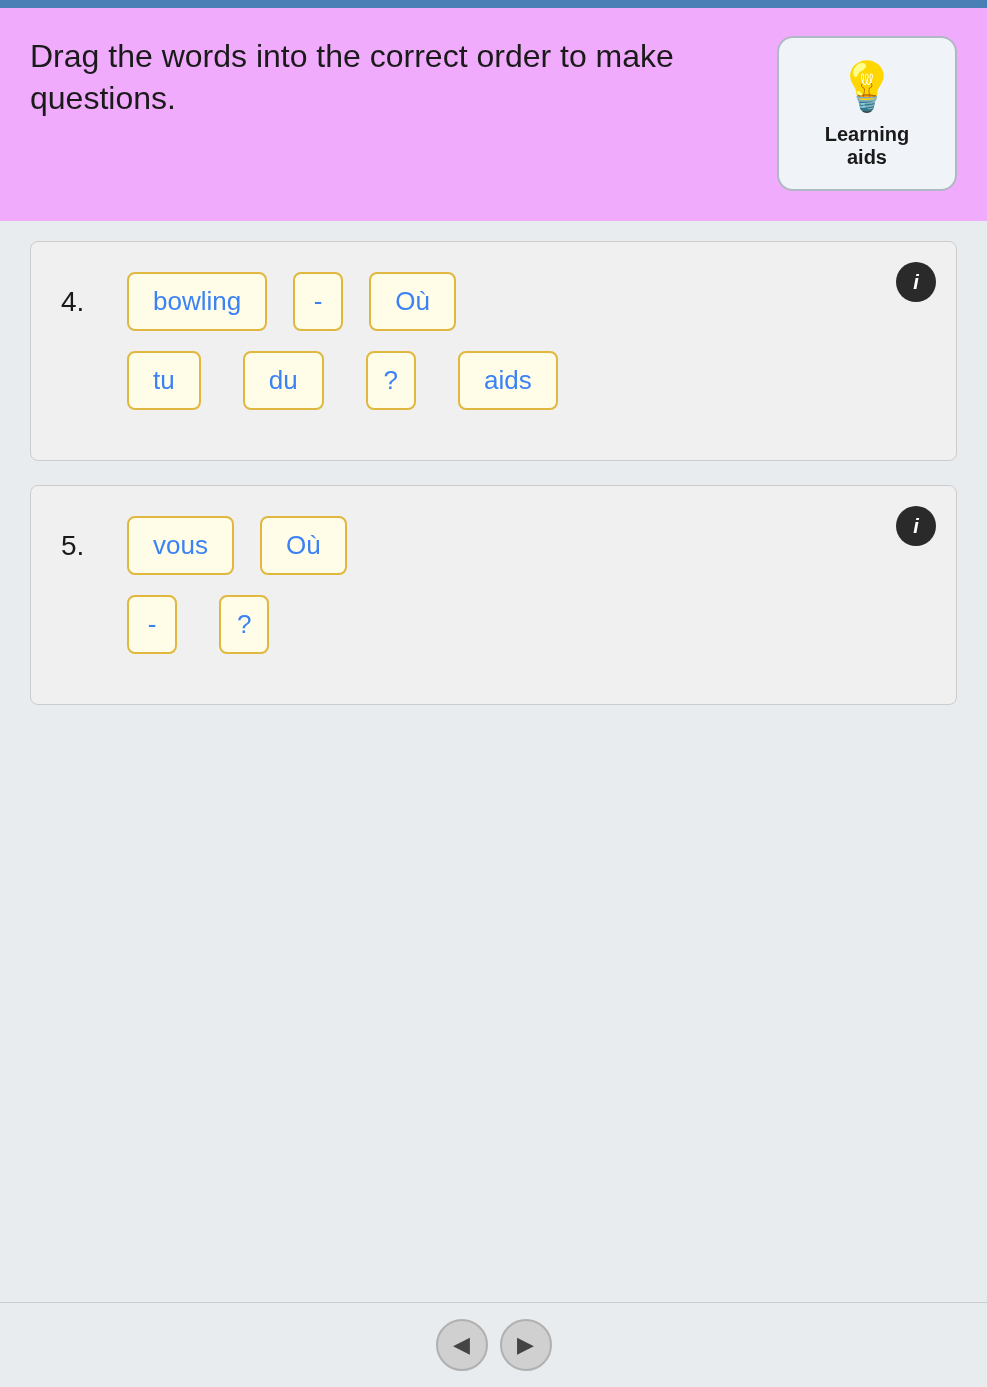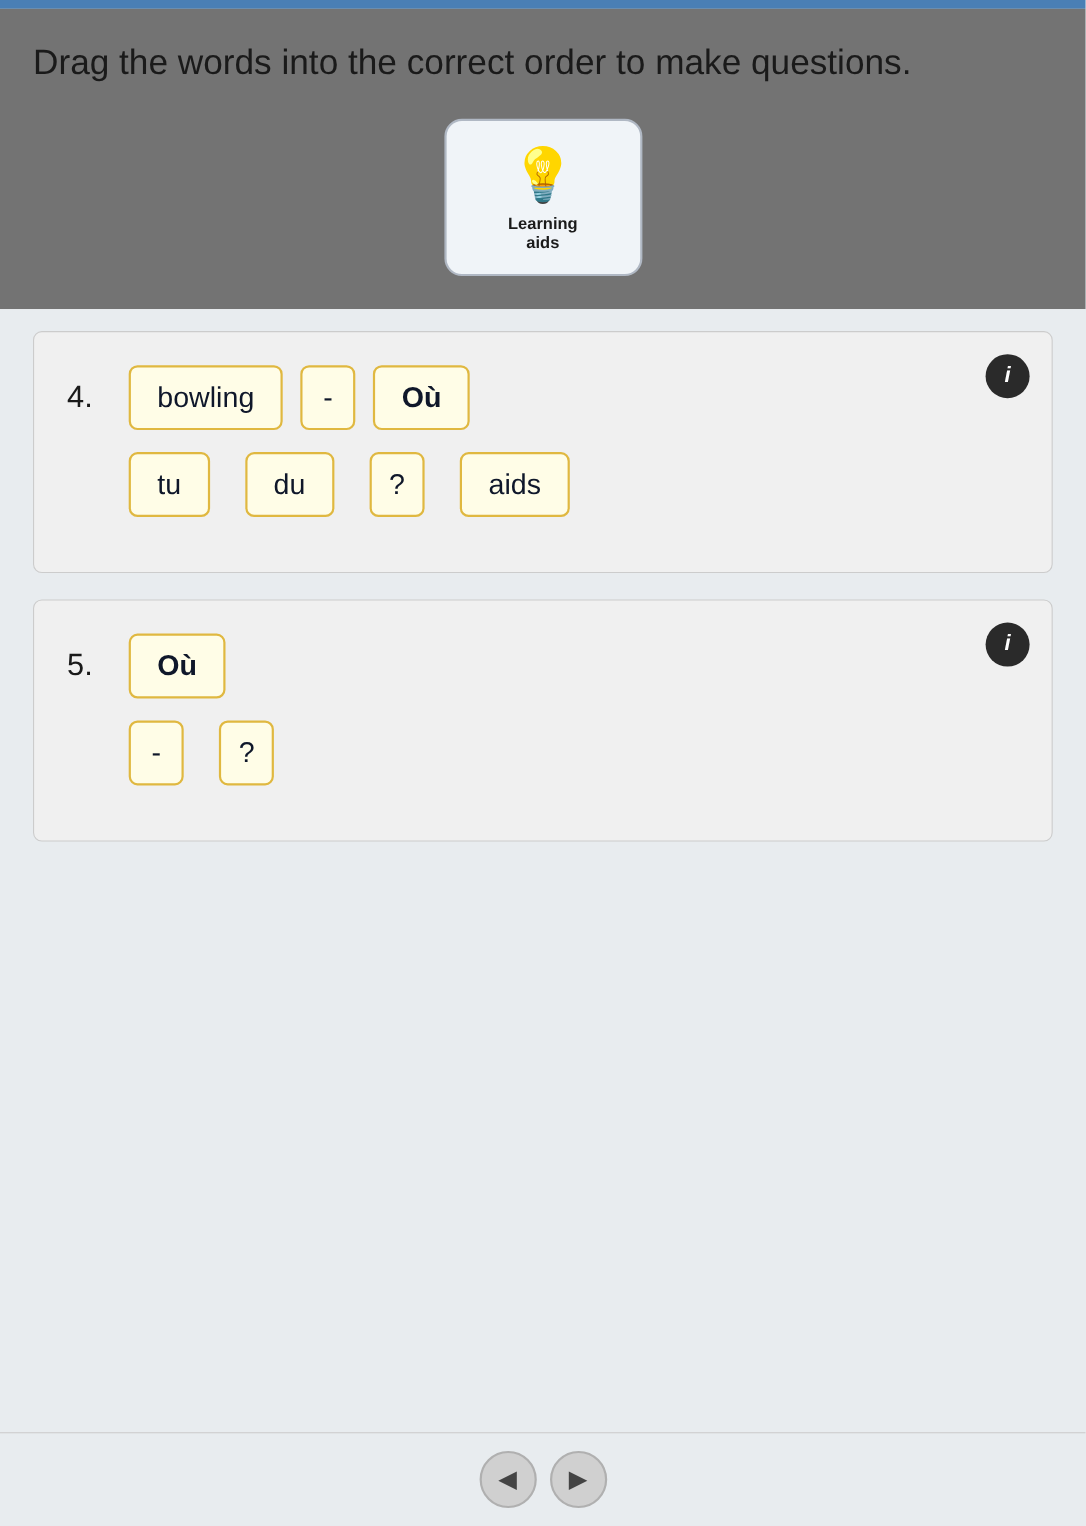--- a/index.html
+++ b/index.html
@@ -11,24 +11,23 @@
       display: flex;
       flex-direction: column;
     }
 
     .top-bar {
       background: #4a7fb5;
       height: 8px;
     }
 
     .header-area {
-      background: #737373;
+      background: #f0abfc;
       padding: 28px 30px 0 30px;
       display: flex;
-      flex-direction: column;
       align-items: flex-start;
     }
 
     .instruction-text {
       font-size: 32px;
       color: #1a1a1a;
       line-height: 1.3;
       margin-bottom: 30px;
       max-width: 860px;
     }
@@ -49,21 +48,21 @@
       cursor: pointer;
       min-width: 180px;
     }
 
     .bulb-icon {
       font-size: 48px;
       margin-bottom: 8px;
     }
 
     .learning-aids-label {
-      font-size: 15px;
+      font-size: 20px;
       font-weight: 600;
       color: #1a1a1a;
       text-align: center;
     }
 
     .main-content {
       background: #e8ecef;
       padding: 20px 30px 40px 30px;
       flex: 1;
       display: flex;
@@ -111,30 +110,31 @@
       font-weight: 400;
       min-width: 40px;
     }
 
     .word-tile {
       background: #fffde7;
       border: 2px solid #e0b840;
       border-radius: 8px;
       padding: 12px 24px;
       font-size: 26px;
-      color: #0f172a;
+      color: #3b82f6;
       cursor: grab;
       display: inline-flex;
       align-items: center;
       justify-content: center;
       min-width: 60px;
+      margin-left: 10px;
     }
 
     .word-tile.bold-text {
-      font-weight: 700;
+      font-weight: 400;
     }
 
     .word-tile.small {
       min-width: 50px;
       padding: 12px 16px;
     }
 
     .second-row {
       display: flex;
       align-items: center;
@@ -209,20 +209,21 @@
       <div class="word-tile">aids</div>
     </div>
   </div>
 
   <div class="question-card">
     <div class="info-btn">
       <span>i</span>
     </div>
     <div class="question-row">
       <span class="question-number">5.</span>
+      <div class="word-tile">vous</div>
       <div class="word-tile bold-text">Où</div>
     </div>
     <div class="second-row">
       <div class="word-tile small">-</div>
       <div class="word-tile small">?</div>
     </div>
   </div>
 
 </div>
 

